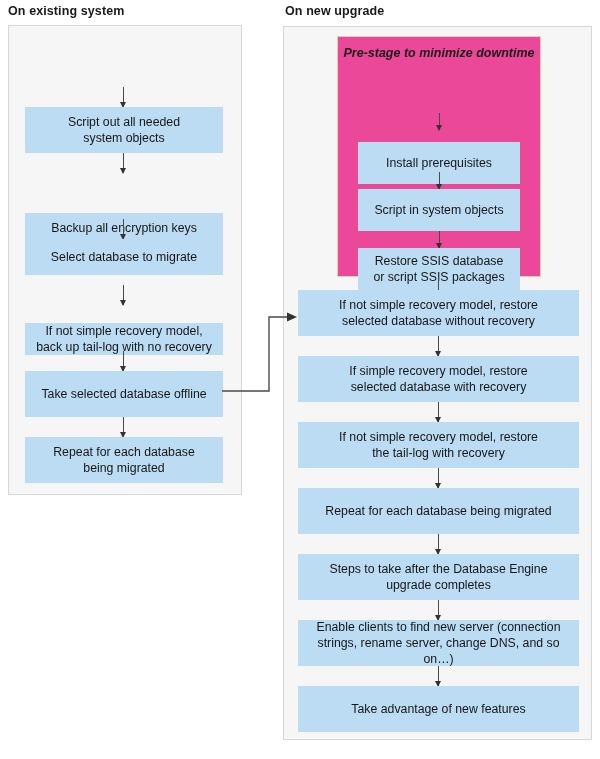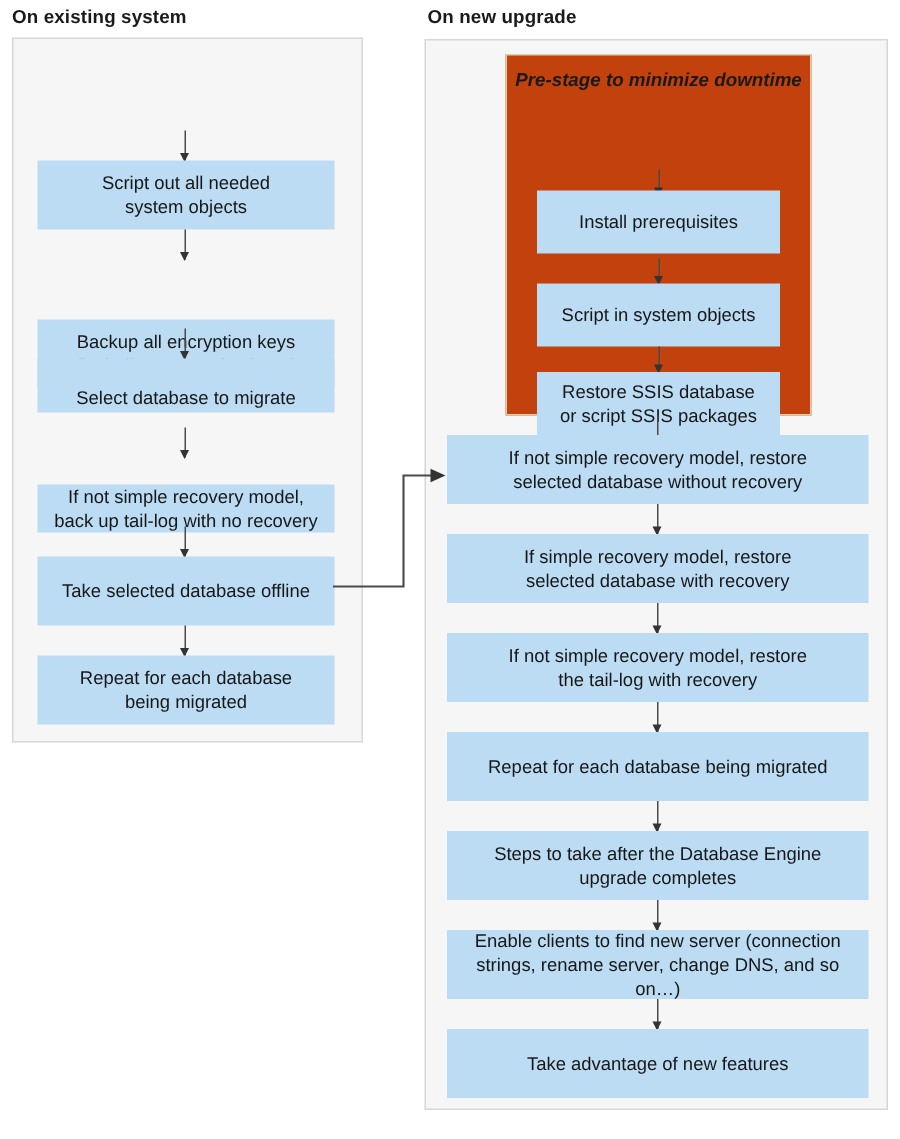--- a/index.html
+++ b/index.html
@@ -39,21 +39,21 @@
   }
   #panel-new {
     left: 283px; top: 26px;
     width: 309px; height: 714px;
   }
 
   .prestage-group {
     position: absolute;
     left: 53px; top: 9px;
     width: 204px; height: 241px;
-    background: #c2410c;
+    background: #ec4899;
     border: 1px solid #d9d2b0;
     box-sizing: border-box;
   }
   .prestage-title {
     position: absolute;
     left: 0; right: 0; top: 9px;
     text-align: center;
     font-size: 12.5px;
     font-weight: bold;
     font-style: italic;
@@ -126,21 +126,21 @@
     </div>
 
   <div class="node" style="left:16px; top:147px; width:198px; height:46px;margin-top:40px;">
     <span>Backup all encryption keys<br>(including SSRS database)</span>
   </div>
   <div class="arrow-v" style="left:110px; top:193px; height:20px;">
       <i class="shaft"></i>
       <i class="head"></i>
     </div>
 
-  <div class="node" style="left:16px; top:213px; width:198px; height:36px;align-items:flex-end;">
+  <div class="node" style="left:16px; top:213px; width:198px; height:36px;">
     <span>Select database to migrate</span>
   </div>
   <div class="arrow-v" style="left:110px; top:259px; height:20px;">
       <i class="shaft"></i>
       <i class="head"></i>
     </div>
 
   <div class="node" style="left:16px; top:297px; width:198px; height:32px;">
     <span>If not simple recovery model,<br>back up tail-log with no recovery</span>
   </div>
@@ -166,21 +166,21 @@
 <div class="panel" id="panel-new">
 
   <div class="prestage-group">
     <div class="prestage-title">Pre-stage to minimize downtime</div>
 
     <div class="arrow-v" style="left:97px; top:76px; height:17px;">
         <i class="shaft"></i>
         <i class="head"></i>
       </div>
 
-    <div class="node" style="left:20px; top:90px; width:162px; height:42px;">
+    <div class="node" style="left:20px; top:105px; width:162px; height:42px;">
       <span>Install prerequisites</span>
     </div>
     <div class="arrow-v" style="left:97px; top:135px; height:17px;">
         <i class="shaft"></i>
         <i class="head"></i>
       </div>
 
     <div class="node" style="left:20px; top:152px; width:162px; height:42px;">
       <span>Script in system objects</span>
     </div>

